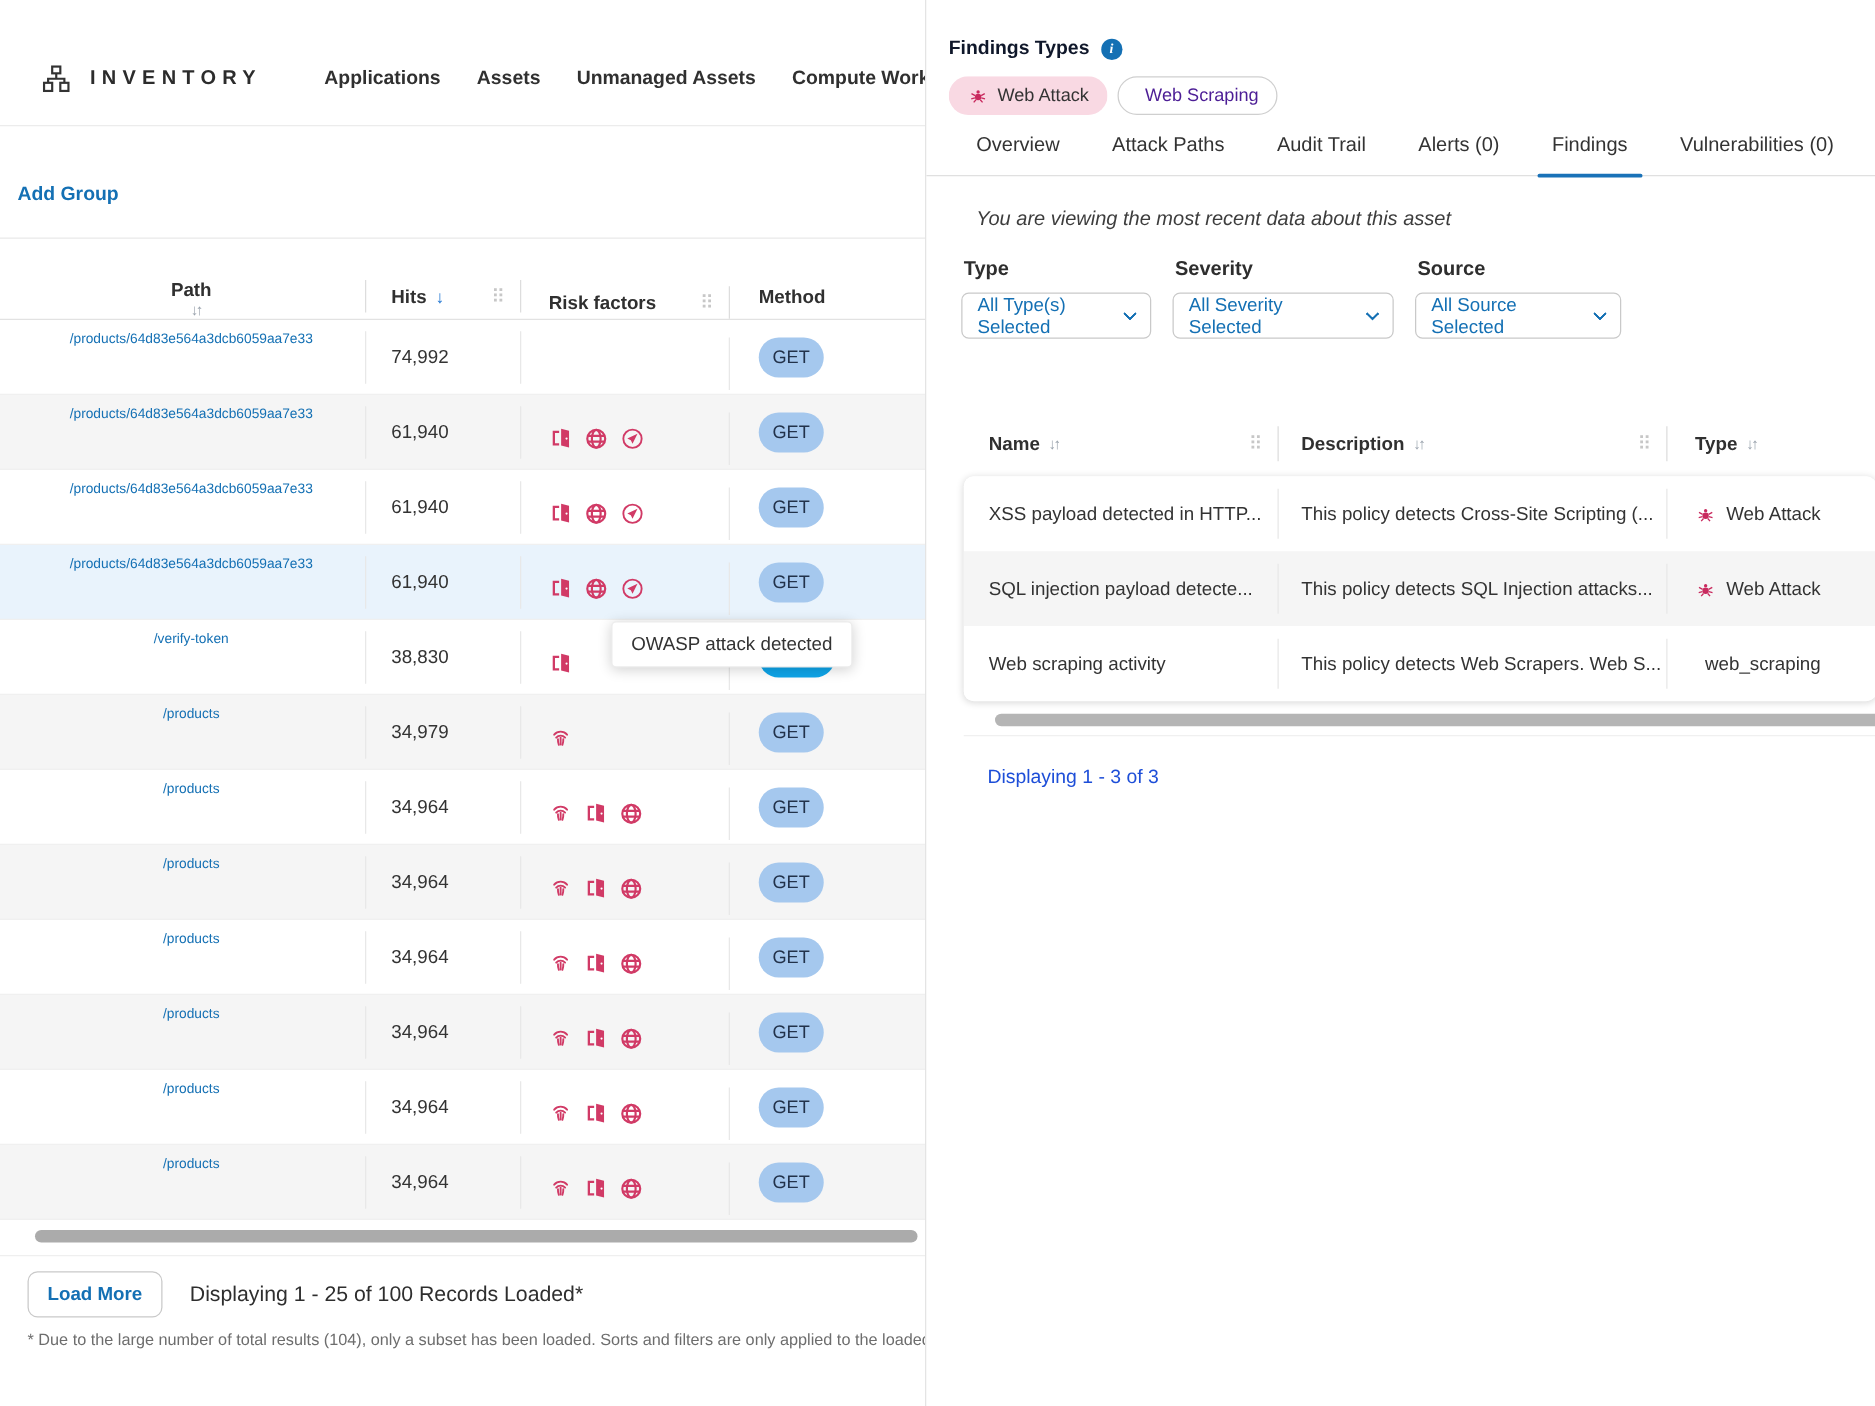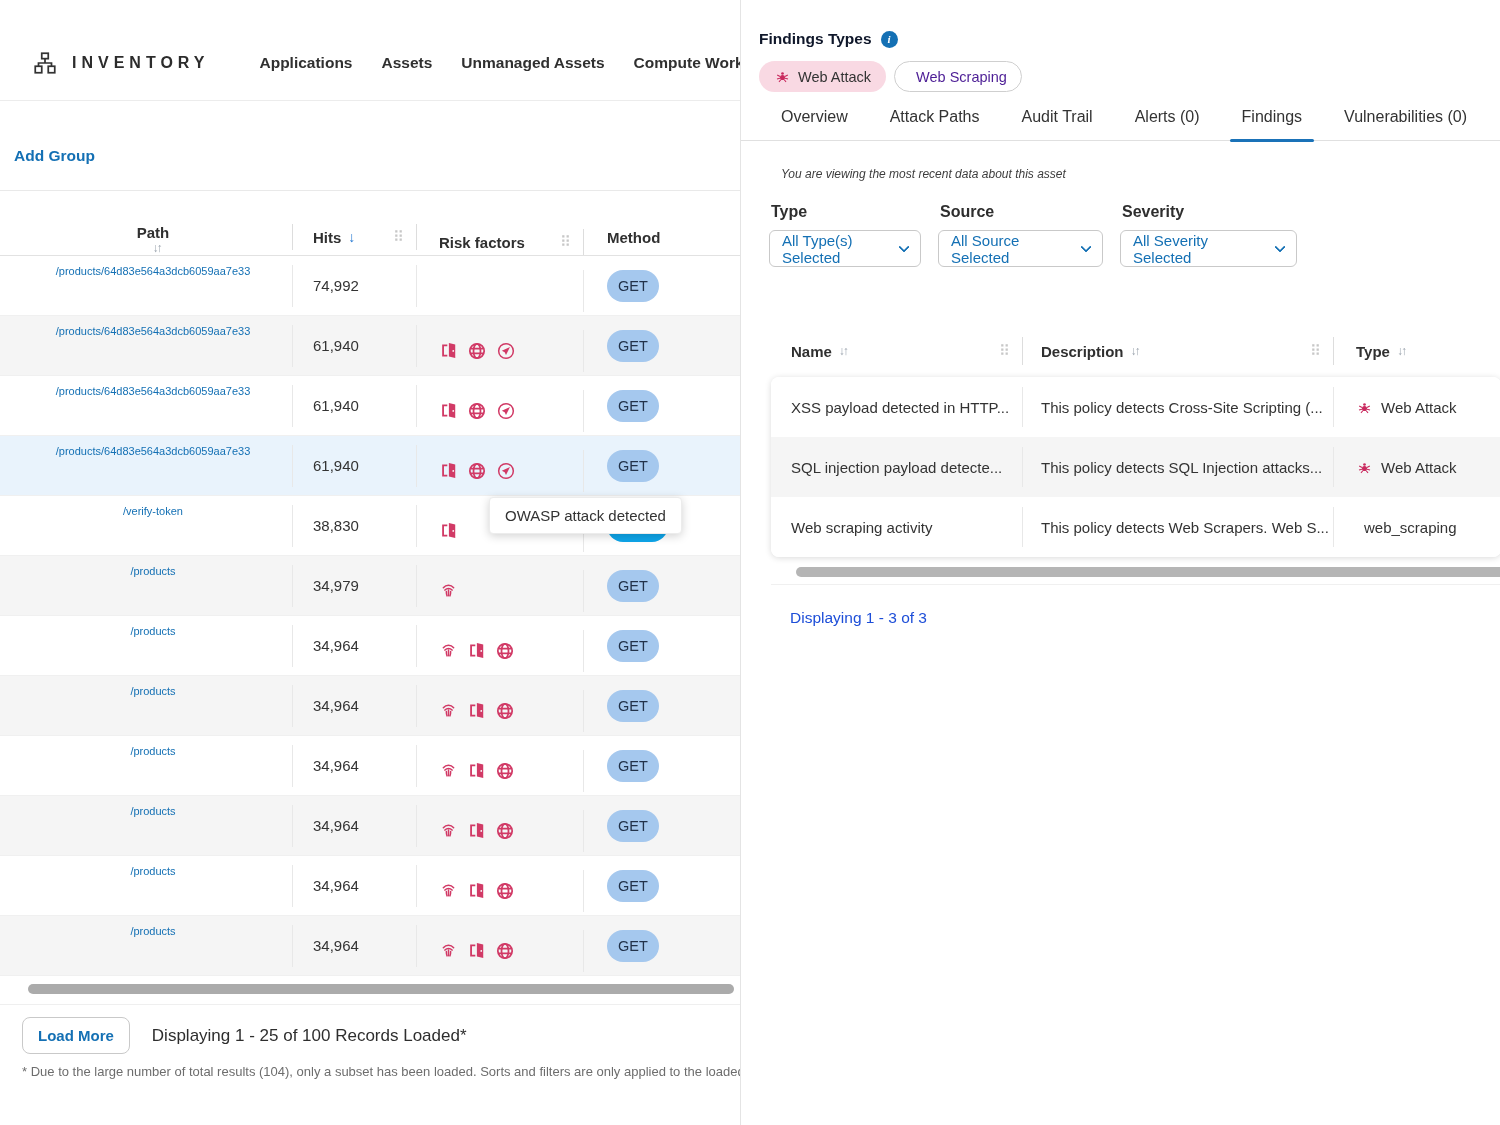--- a/index.html
+++ b/index.html
@@ -66,21 +66,21 @@
     font-family:"Liberation Serif",serif; font-style:italic; cursor:pointer; }
   .chips{ margin:13px 0 0 18px; display:flex; gap:8px; }
   .chip{ height:31px; border-radius:16px; padding:0 14px; display:inline-flex; align-items:center; gap:7px;
     font-size:14.5px; cursor:pointer; border:1px solid transparent; }
   .chip.selected{ background:#f9d9e3; color:#333; }
   .chip:not(.selected){ background:#fff; border-color:#cfcfcf; color:#4c1d95; }
   .tabs{ margin-top:16px; padding-left:40px; display:flex; gap:42px; border-bottom:1px solid #e0e0e0; }
   .tab{ padding-bottom:14px; font-size:16px; color:#333; cursor:pointer; position:relative; white-space:nowrap; }
   .tab.active::after{ content:""; position:absolute; left:-12px; right:-12px; bottom:-2px; height:3px;
     background:#1a72b8; border-radius:2px; }
-  .note{ margin:26px 0 0 40px; font-style:italic; font-size:12px; color:#3d3d3d; }
+  .note{ margin:26px 0 0 40px; font-style:italic; font-size:16px; color:#3d3d3d; }
   .filters{ margin:22px 0 0 28px; display:flex; gap:17px; }
   .fgroup .flabel{ font-size:16px; font-weight:700; color:#2e2e2e; margin:0 0 9px 2px; }
   .fbox{ height:37px; border:1px solid #c9c9c9; border-radius:6px; background:#fff; padding:0 12px;
     display:flex; align-items:center; justify-content:space-between; gap:12px; color:#1470b4; font-size:15px; cursor:pointer; }
   .fbox.w1{ width:152px; } .fbox.w2{ width:177px; } .fbox.w3{ width:165px; }
   .f-table{ margin:64px 0 0 30px; width:730px; }
   .ft-hdr{ height:40px; display:flex; align-items:center; font-weight:700; font-size:15px; color:#303030; }
   .fc1{ width:252px; } .fc2{ width:311px; } .fc3{ flex:1; }
   .ft-hdr .fc1,.ft-hdr .fc2{ border-right:1px solid #ddd; height:28px; display:flex; align-items:center; }
   .ft-hdr .fc3{ display:flex; align-items:center; }
@@ -562,31 +562,31 @@
 
         <div class="fgroup">
           <div class="flabel">Type</div>
           <div class="fbox w1">
             <span>All Type(s) Selected</span>
             <span class="chev"></span>
           </div>
         </div>
 
         <div class="fgroup">
+          <div class="flabel">Severity</div>
+          <div class="fbox w2">
+            <span>All Severity Selected</span>
+            <span class="chev"></span>
+          </div>
+        </div>
+
+        <div class="fgroup">
           <div class="flabel">Source</div>
           <div class="fbox w3">
             <span>All Source Selected</span>
-            <span class="chev"></span>
-          </div>
-        </div>
-
-        <div class="fgroup">
-          <div class="flabel">Severity</div>
-          <div class="fbox w2">
-            <span>All Severity Selected</span>
             <span class="chev"></span>
           </div>
         </div>
 
     </div>
 
     <div class="f-table">
       <div class="ft-hdr">
         <div class="fc1">
           <span>Name</span>

